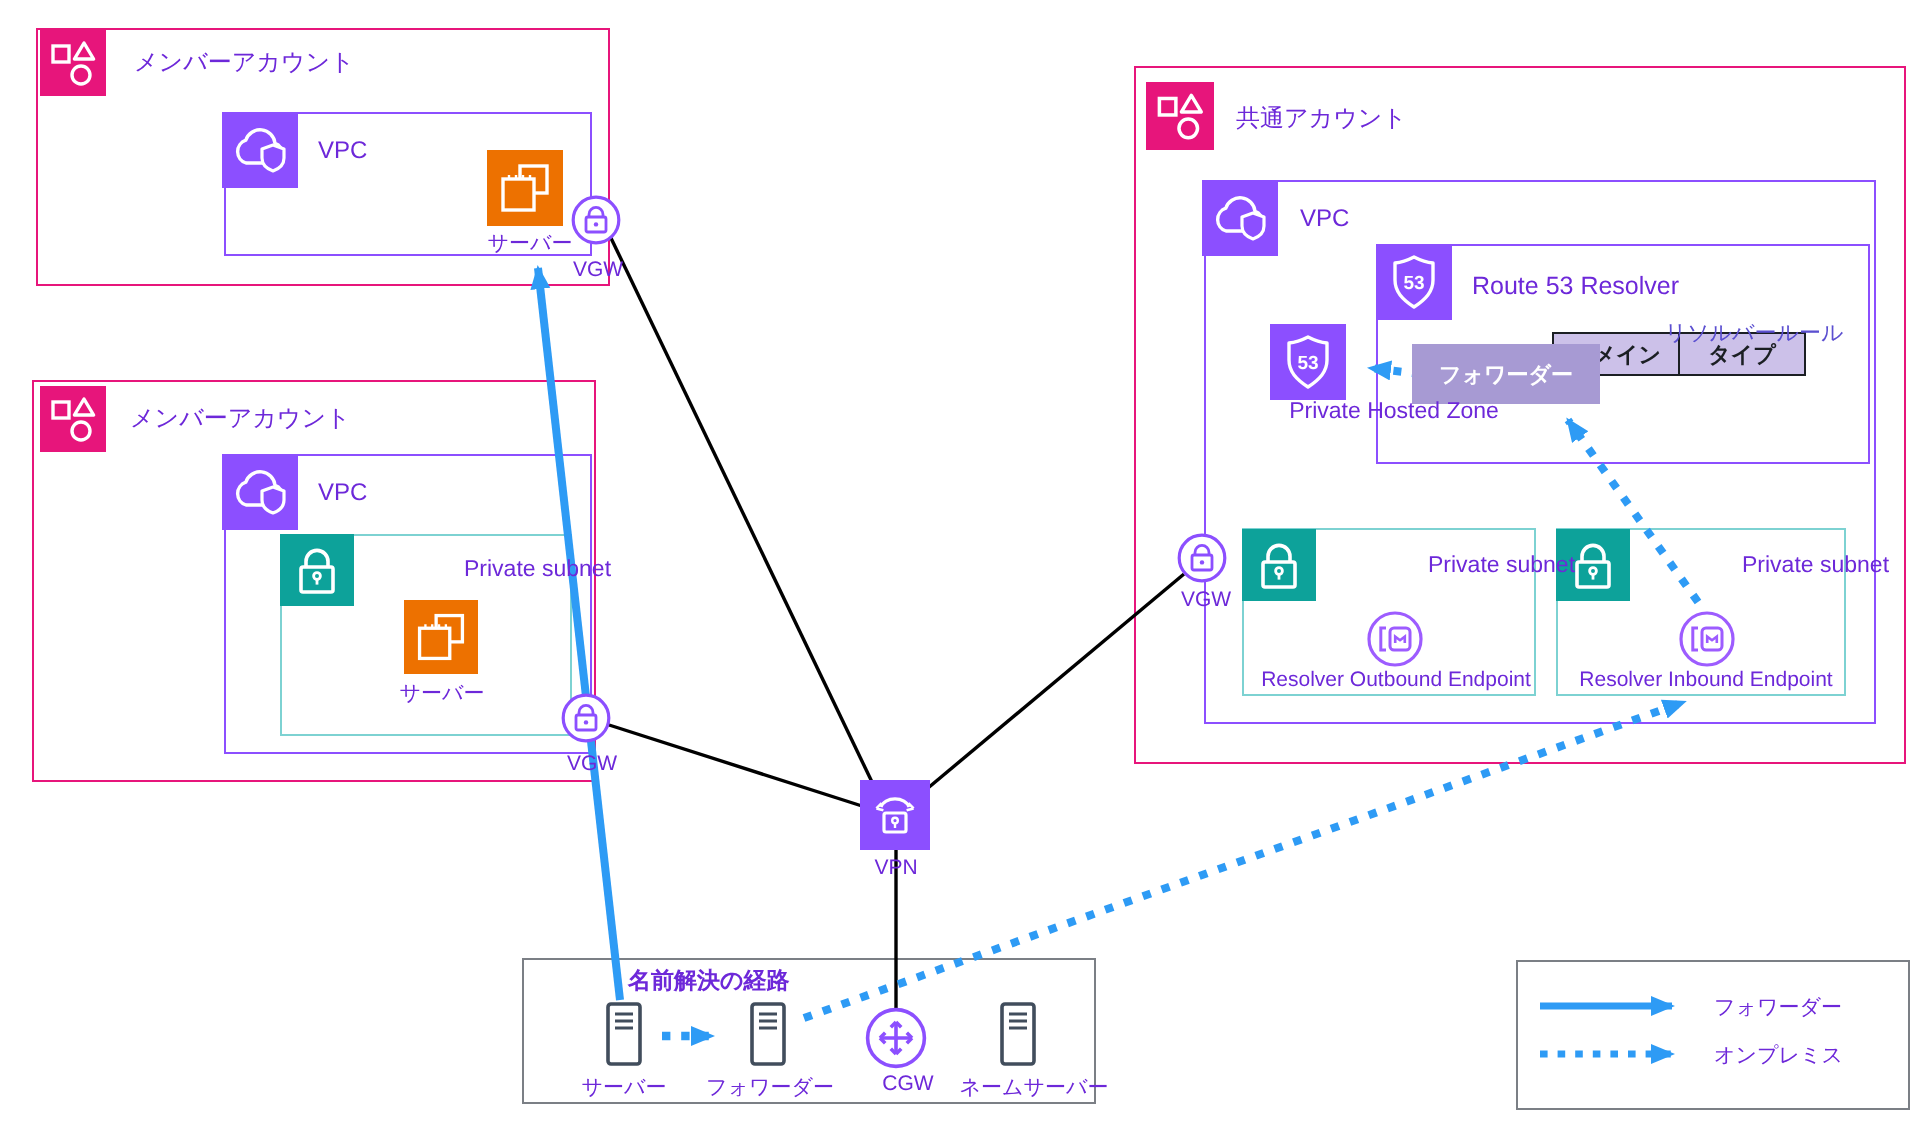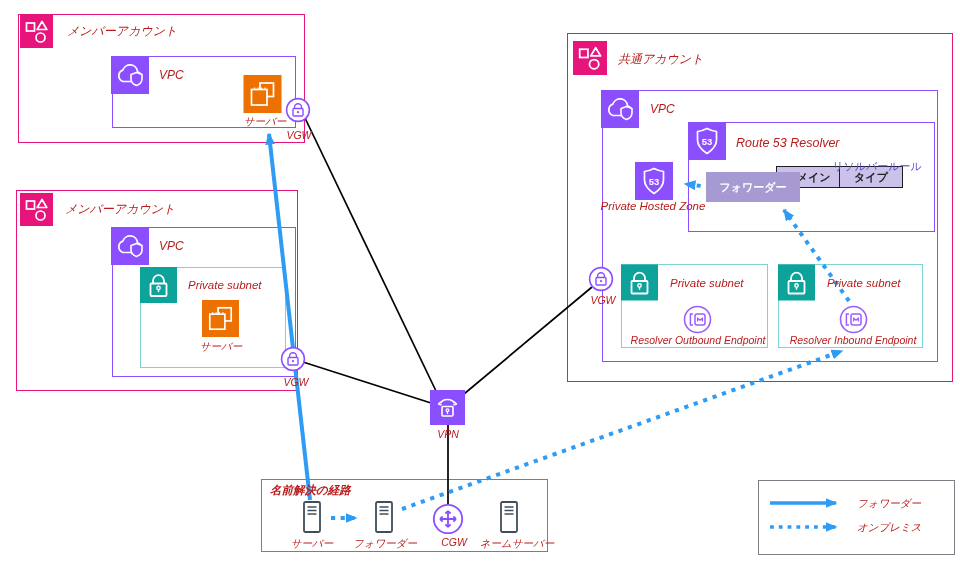--- a/index.html
+++ b/index.html
@@ -5,24 +5,24 @@
   html,body{margin:0;padding:0;background:#ffffff;}
   #canvas{position:relative;width:960px;height:567px;background:#ffffff;overflow:hidden;
           font-family:"Liberation Sans","DejaVu Sans",sans-serif;color:#1b1f23;}
   .box{position:absolute;box-sizing:border-box;z-index:1;background:transparent;}
   .pink{border:1.6px solid #E7157B;}
   .purple{border:1.5px solid #8C4FFF;}
   .teal{border:1.5px solid #7DD2D2;}
   .gray{border:1.5px solid #7b7f85;}
   .lines{position:absolute;left:0;top:0;z-index:3;pointer-events:none;}
   .ic{position:absolute;z-index:6;line-height:0;}
-  .lbl{position:absolute;z-index:7;white-space:nowrap;font-size:12px;color:#b91c1c;font-style:italic;}
+  .lbl{position:absolute;z-index:7;white-space:nowrap;font-size:12px;color:#6d28d9;}
   .lbl.c{transform:translateX(-50%);}
   .sm{font-size:10.5px;}
-  .md{font-size:11.5px;}
+  .md{font-size:11.5px;margin-left:44px;}
   .bold{font-weight:bold;}
   .fwd{position:absolute;z-index:6;background:#A79AD3;color:#ffffff;font-size:11px;font-weight:bold;
        display:flex;align-items:center;justify-content:center;}
   .rule-title{position:absolute;z-index:7;font-size:11px;color:#5B4FD0;transform:translateX(-50%);white-space:nowrap;margin-top:10px;}
   table.rules{position:absolute;z-index:6;border-collapse:collapse;font-size:11px;background:#ffffff;}
   table.rules th,table.rules td{border:1.4px solid #1b1f23;text-align:center;padding:0;}
   table.rules th{background:#CCC1E9;font-weight:bold;width:62px;height:20px;}
   table.rules td{height:21px;}
 </style>
 </head>

